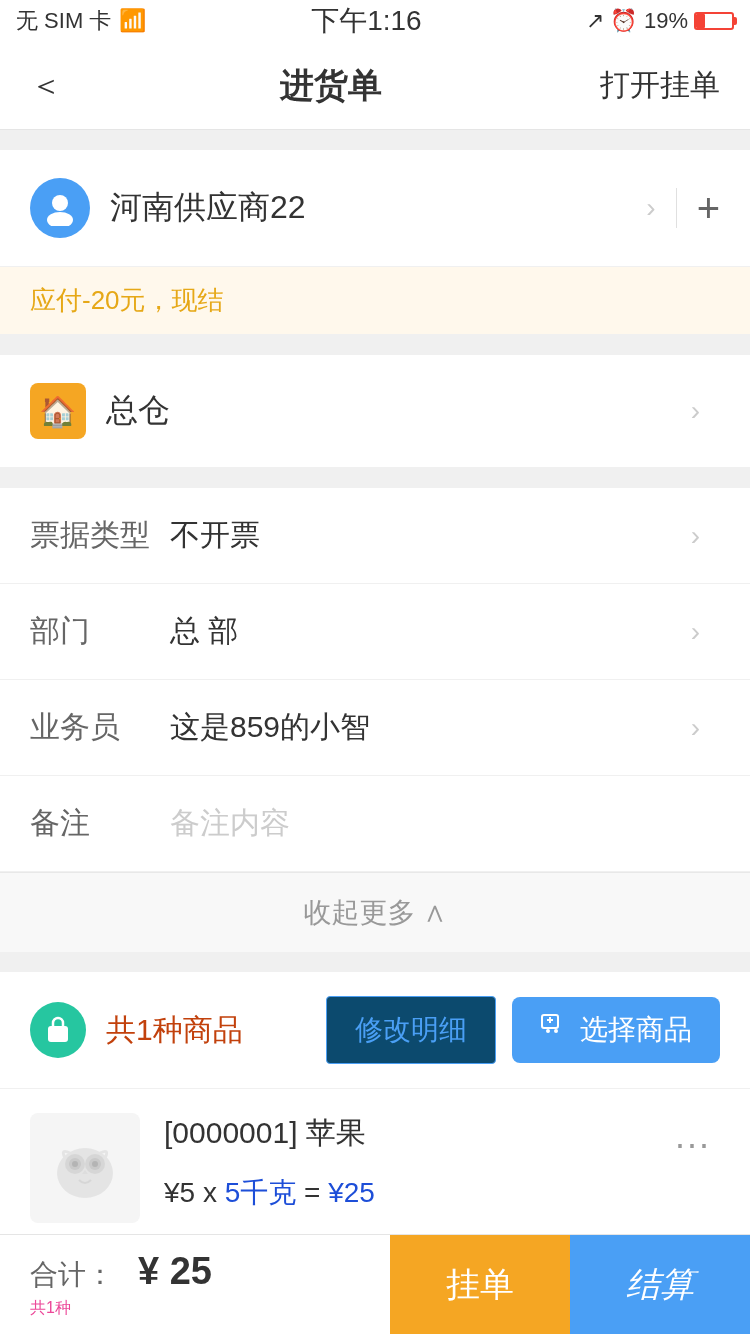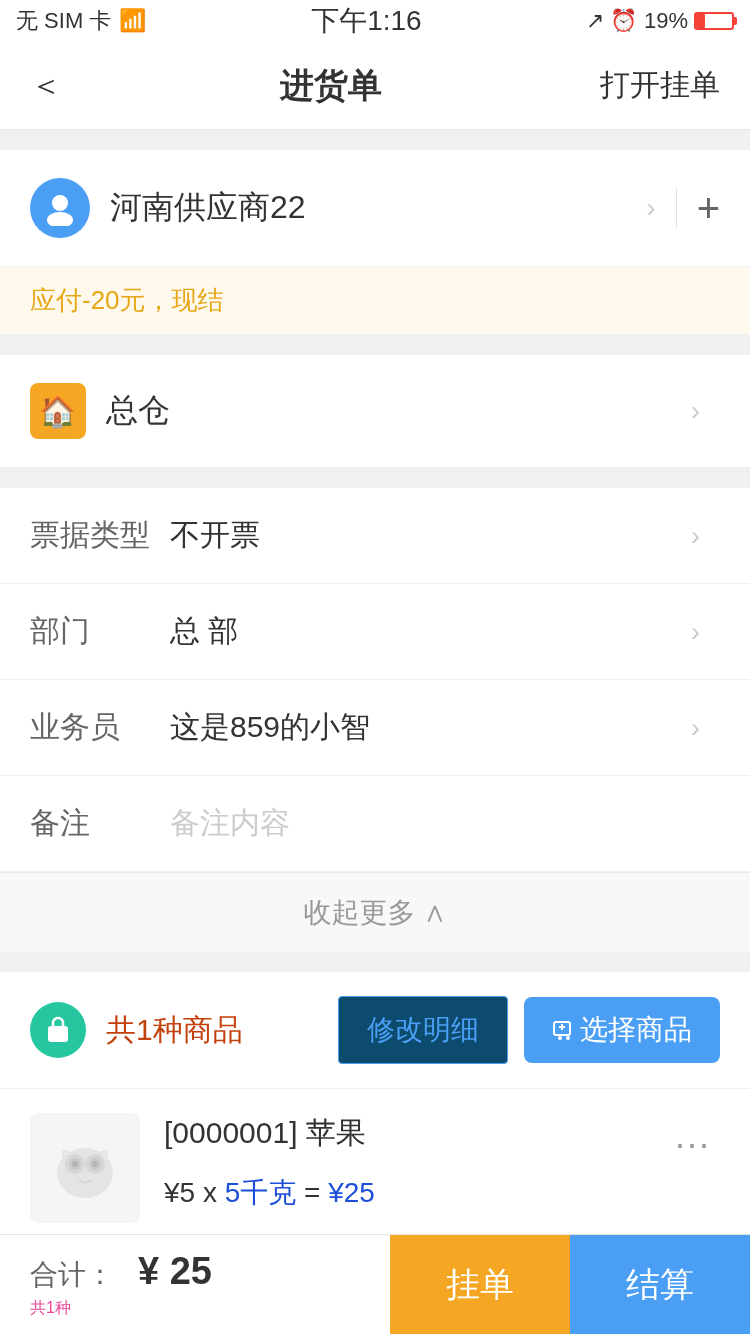--- a/index.html
+++ b/index.html
@@ -263,22 +263,22 @@
     }
     .btn-blue {
       background: #4a9ff5;
       color: #fff;
       border: none;
       padding: 14px 28px;
       border-radius: 8px;
       font-size: 28px;
       cursor: pointer;
       display: flex;
-      align-items: center;
-      gap: 4px;
+      align-items: flex-start;
+      gap: 16px;
     }
 
     
     .product-item {
       display: flex;
       align-items: flex-start;
       padding: 24px 30px;
       background: #fff;
       border-bottom: 1px solid #f0f0f0;
     }
@@ -372,20 +372,21 @@
     .btn-green {
       width: 180px;
       background: #4a9ff5;
       color: #fff;
       border: none;
       font-size: 34px;
       cursor: pointer;
       display: flex;
       align-items: center;
       justify-content: center;
+      font-style: italic;
     }
 
     
     .wifi-icon { font-size: 22px; }
   </style>
 </head>
 <body>
 
 <div class="status-bar">
   <div class="status-left">

